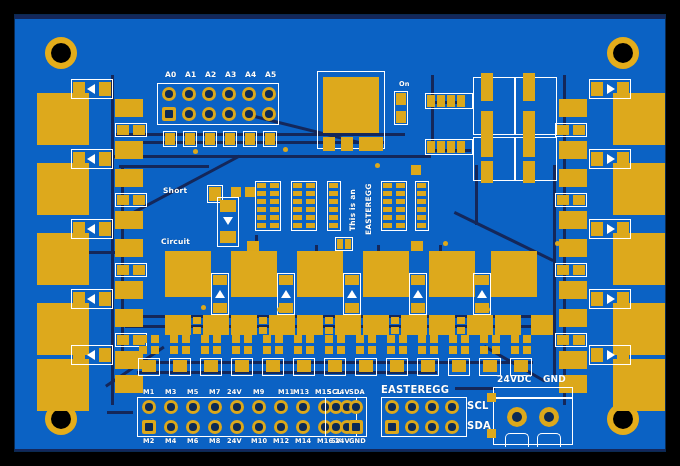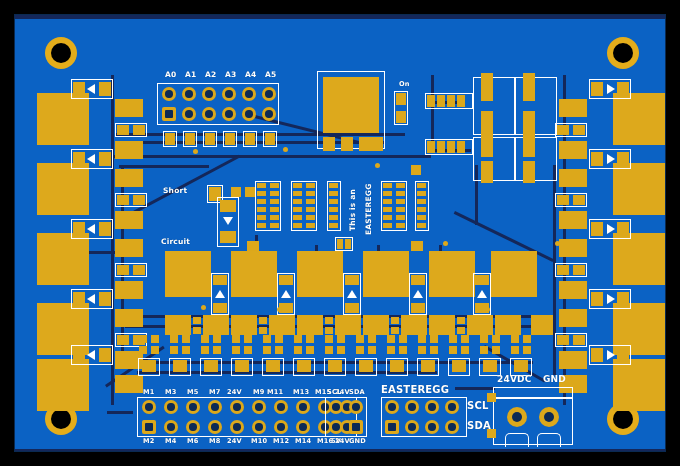--- a/index.html
+++ b/index.html
@@ -565,21 +565,21 @@
     <div class="p pad" style="left:508px;top:331px;width:8px;height:8px;"></div>
     <div class="p silkthin" style="left:495px;top:343px;width:22px;height:18px;"></div>
     <div class="p pad" style="left:499px;top:345px;width:14px;height:12px;"></div>
 
     <div class="txt xs" style="left:128px;top:374px;">M1</div>
     <div class="txt xs" style="left:150px;top:374px;">M3</div>
     <div class="txt xs" style="left:172px;top:374px;">M5</div>
     <div class="txt xs" style="left:194px;top:374px;">M7</div>
     <div class="txt xs" style="left:212px;top:374px;">24V</div>
     <div class="txt xs" style="left:238px;top:374px;">M9</div>
-    <div class="txt xs" style="left:252px;top:374px;">M11</div>
+    <div class="txt xs" style="left:263px;top:374px;">M11</div>
     <div class="txt xs" style="left:278px;top:374px;">M13</div>
     <div class="txt xs" style="left:300px;top:374px;">M15</div>
     <div class="txt xs" style="left:320px;top:374px;">24V</div>
 
     <div class="p silk" style="left:122px;top:382px;width:220px;height:40px;"></div>
 
     <div class="p th" style="left:127px;top:385px;width:14px;height:14px;">
         <i></i>
       </div>
     <div class="p th" style="left:149px;top:385px;width:14px;height:14px;">

